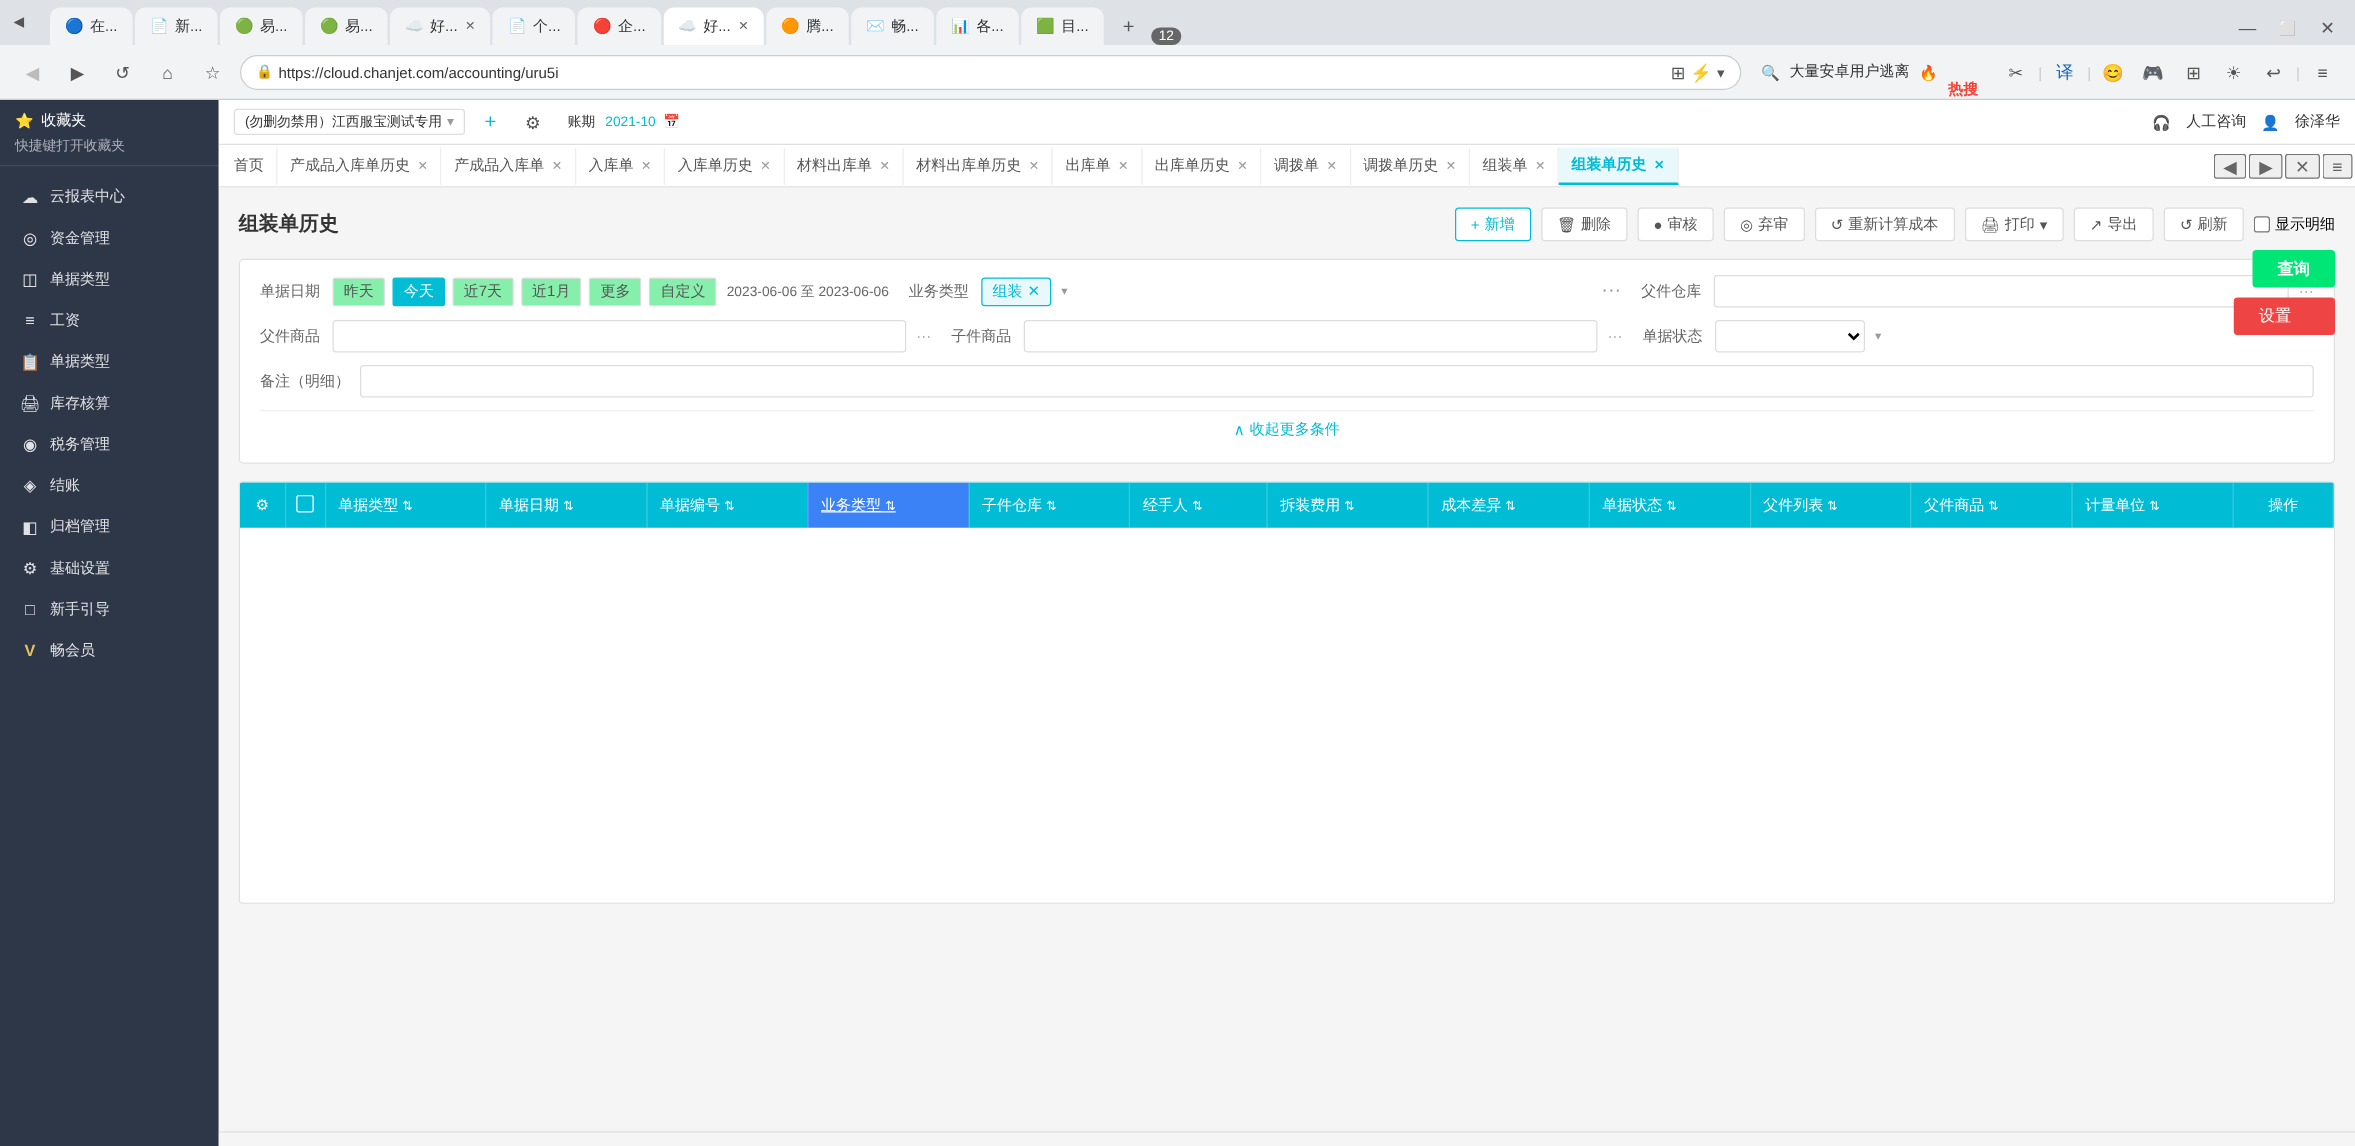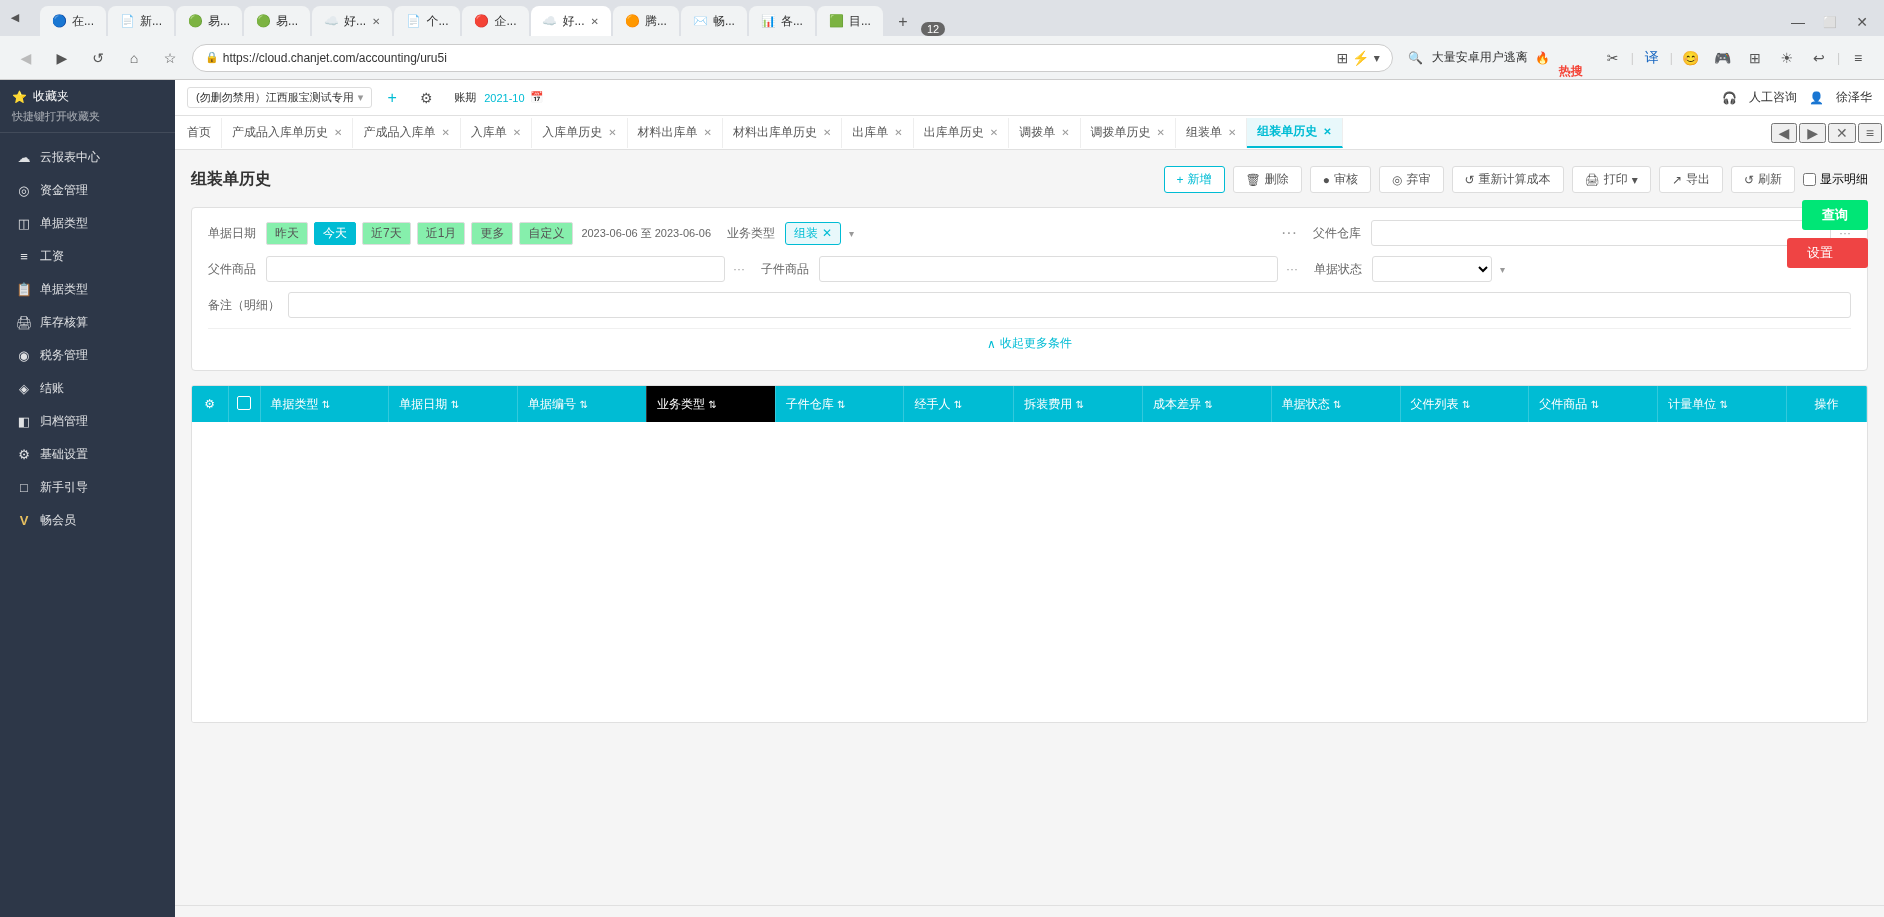--- a/index.html
+++ b/index.html
@@ -500,21 +500,21 @@
                 <span style="font-size:10px;">⇅</span>
               </th>
               <th style="background:#00bcd4;color:#fff;padding:0 10px;">
                 <span>单据日期</span>
                 <span style="font-size:10px;">⇅</span>
               </th>
               <th style="background:#00bcd4;color:#fff;padding:0 10px;">
                 <span>单据编号</span>
                 <span style="font-size:10px;">⇅</span>
               </th>
-              <th style="background:#000000;color:#fff;padding:0 10px;">
+              <th style="background:#3b82f6;color:#fff;padding:0 10px;text-decoration:underline;">
                 <span>业务类型</span>
                 <span style="font-size:10px;">⇅</span>
               </th>
               <th style="background:#00bcd4;color:#fff;padding:0 10px;">
                 <span>子件仓库</span>
                 <span style="font-size:10px;">⇅</span>
               </th>
               <th style="background:#00bcd4;color:#fff;padding:0 10px;">
                 <span>经手人</span>
                 <span style="font-size:10px;">⇅</span>

